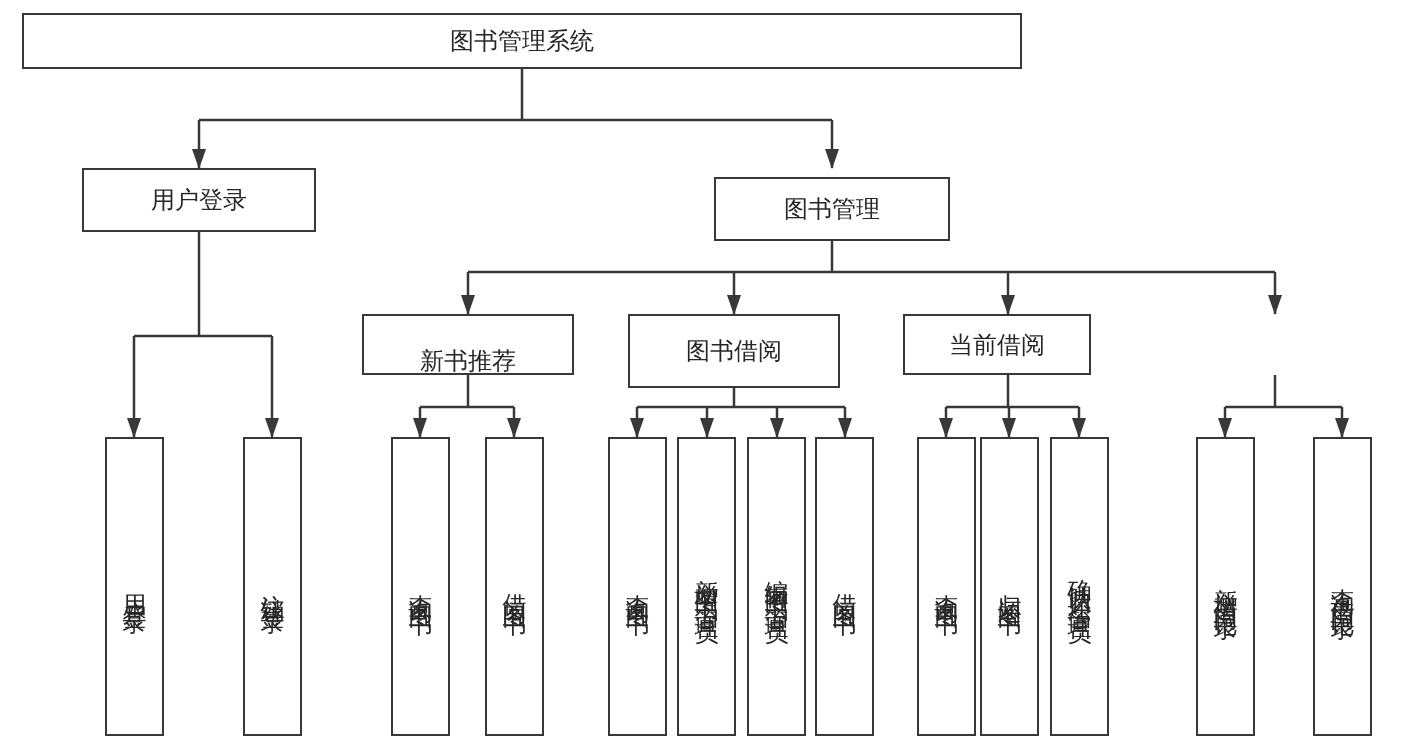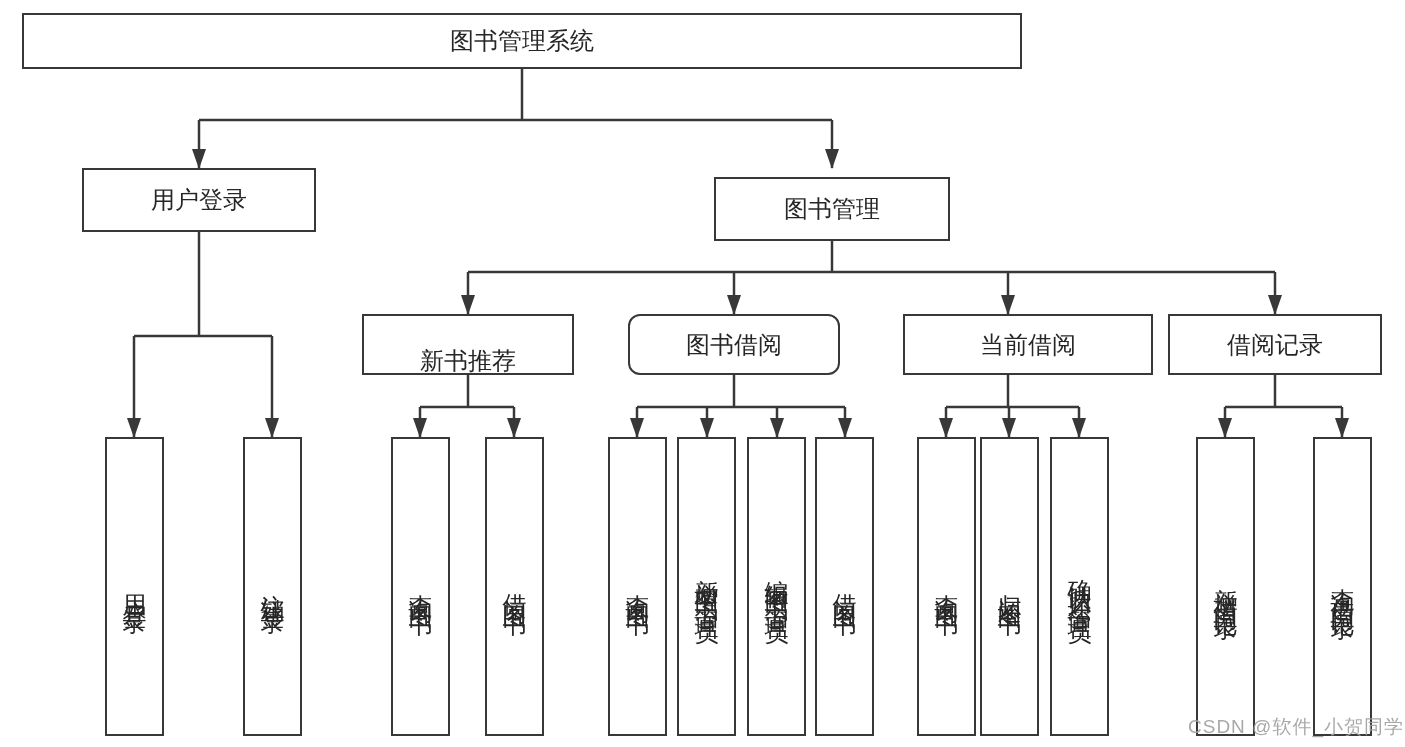--- a/index.html
+++ b/index.html
@@ -126,28 +126,25 @@
   <div class="node" style="left:82px; top:168px; width:234px; height:64px;">
     <span>用户登录</span>
   </div>
   <div class="node" style="left:714px; top:177px; width:236px; height:64px;">
     <span>图书管理</span>
   </div>
 
   <div class="node" style="left:362px; top:314px; width:212px; height:61px;align-items:flex-end;">
     <span>新书推荐</span>
   </div>
-  <div class="node" style="left:628px; top:314px; width:212px; height:61px;border-radius:12px;">
+  <div class="node" style="left:628px; top:314px; width:212px; height:74px;">
     <span>图书借阅</span>
   </div>
-  <div class="node" style="left:903px; top:314px; width:250px; height:61px;">
+  <div class="node" style="left:903px; top:314px; width:188px; height:61px;">
     <span>当前借阅</span>
-  </div>
-  <div class="node" style="left:1168px; top:314px; width:214px; height:61px;">
-    <span>借阅记录</span>
   </div>
 
   <div class="leaf" style="left:105px; top:437px; width:59px; height:299px;">
     <span>用户登录</span>
   </div>
   <div class="leaf" style="left:243px; top:437px; width:59px; height:299px;">
     <span>注销登录</span>
   </div>
 
   <div class="leaf" style="left:391px; top:437px; width:59px; height:299px;">
@@ -180,15 +177,14 @@
     <span>确认归还（管理员）</span>
   </div>
 
   <div class="leaf" style="left:1196px; top:437px; width:59px; height:299px;">
     <span>新增借阅记录</span>
   </div>
   <div class="leaf" style="left:1313px; top:437px; width:59px; height:299px;">
     <span>查询借阅记录</span>
   </div>
 
-  <div class="watermark">CSDN @软件_小贺同学</div>
 
 </div>
 
 </body></html>

